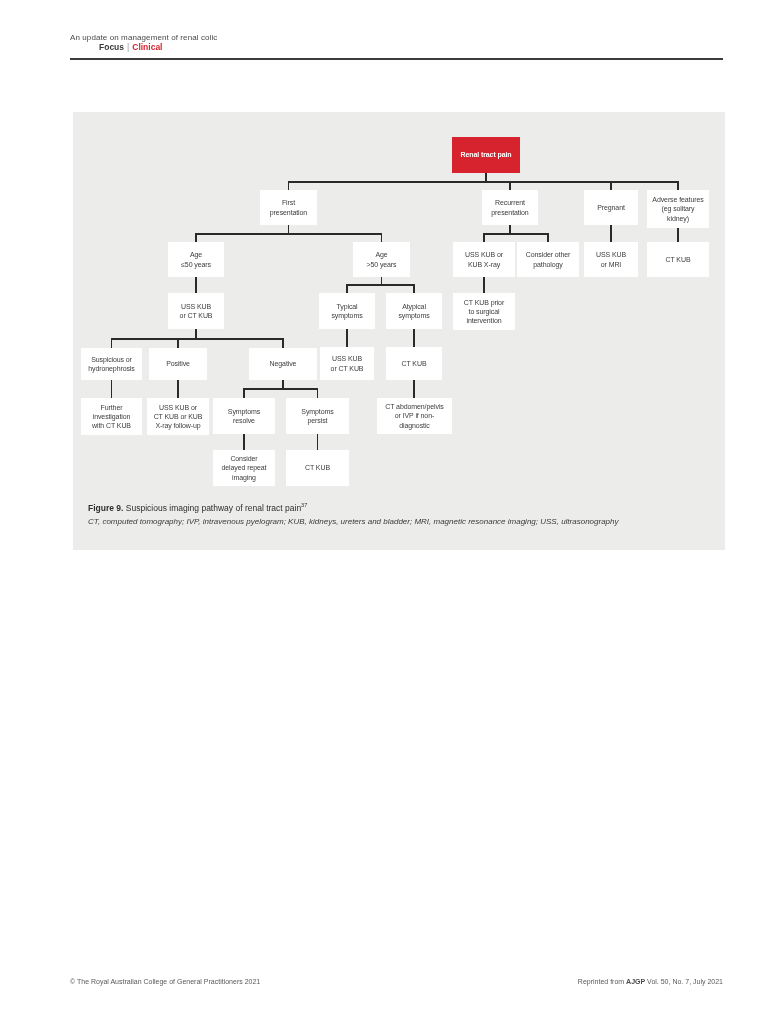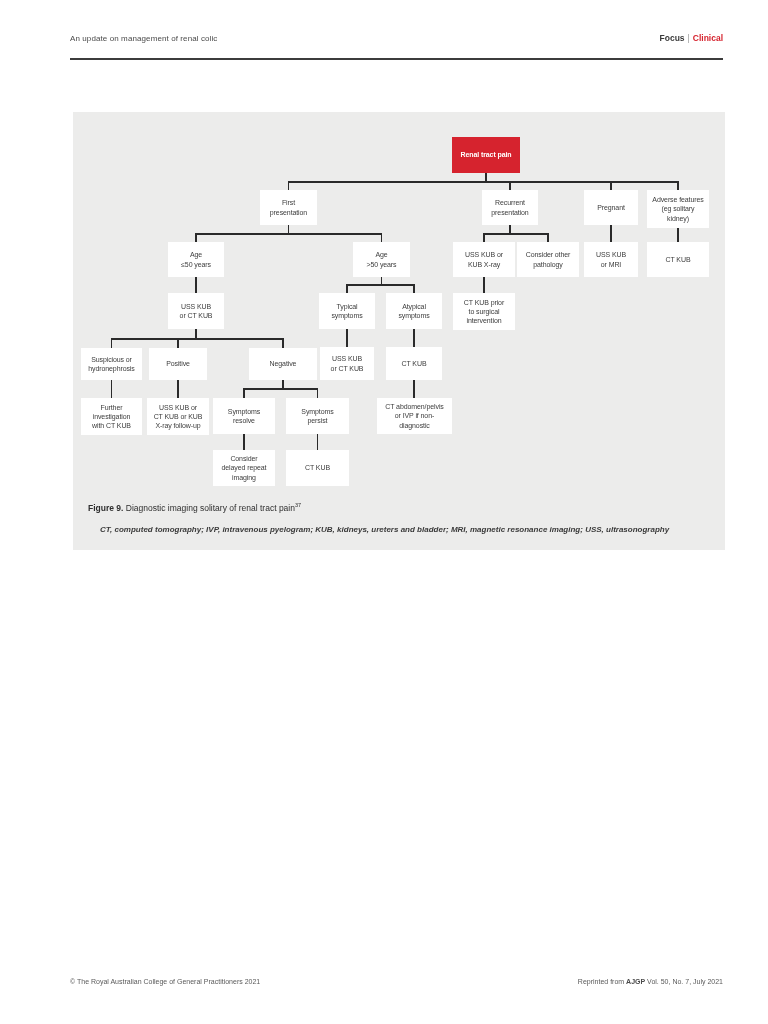--- a/index.html
+++ b/index.html
@@ -14,20 +14,21 @@
 
   
   .page-header {
     position: absolute;
     left: 70px;
     width: 653px;
     top: 33px;
     display: flex;
     justify-content: space-between;
     align-items: baseline;
+    flex-direction: column;
   }
   .running-head {
     font-size: 8px;
     color: #4a4a4a;
     letter-spacing: 0.1px;
   }
   .header-right { font-size: 8.5px; font-weight: bold; color: #3a3a3a; padding-left: 29px; }
   .header-right .sep { color: #9b9b9b; font-weight: normal; margin: 0 3px; }
   .header-right .clinical { color: var(--accent); }
   .header-rule {
@@ -80,25 +81,24 @@
     right: 15px;
   }
   .caption-line {
     margin: 0 0 4px 0;
     font-size: 8.5px;
     color: #2e2e2e;
   }
   .caption-line b { font-weight: bold; }
   .caption-line sup { font-size: 5.5px; vertical-align: super; }
   .caption-abbrev {
-    margin: 12px;
+    margin: 0;
     font-size: 8px;
     font-style: italic;
     color: #3a3a3a;
-    font-weight: bold;
   }
 
   
   .page-footer {
     position: absolute;
     left: 70px;
     width: 653px;
     top: 978px;
     display: flex;
     justify-content: space-between;
@@ -210,21 +210,21 @@
         <div class="conn" style="left: 170.25px; top: 276px; width: 75px; height: 1.5px;"></div>
         <div class="conn" style="left: 170.25px; top: 276px; width: 1.5px; height: 10px;"></div>
         <div class="conn" style="left: 243.75px; top: 276px; width: 1.5px; height: 10px;"></div>
         <div class="conn" style="left: 340.25px; top: 268px; width: 1.5px; height: 18px;"></div>
         <div class="conn" style="left: 170.25px; top: 322px; width: 1.5px; height: 16px;"></div>
         <div class="conn" style="left: 243.75px; top: 322px; width: 1.5px; height: 16px;"></div>
       </div>
     <div class="caption">
       <p class="caption-line">
         <b>Figure 9.</b>
-        <span>Diagnostic imaging solitary of renal tract pain</span><sup>37</sup>
+        <span>Suspicious imaging pathway of renal tract pain</span><sup>37</sup>
       </p>
       <p class="caption-abbrev">CT, computed tomography; IVP, intravenous pyelogram; KUB, kidneys, ureters and bladder; MRI, magnetic resonance imaging; USS, ultrasonography</p>
     </div>
   </section>
 
   <div class="page-footer">
     <span>© The Royal Australian College of General Practitioners 2021</span>
     <span>
       <span>Reprinted from</span>
       <b>AJGP</b>

